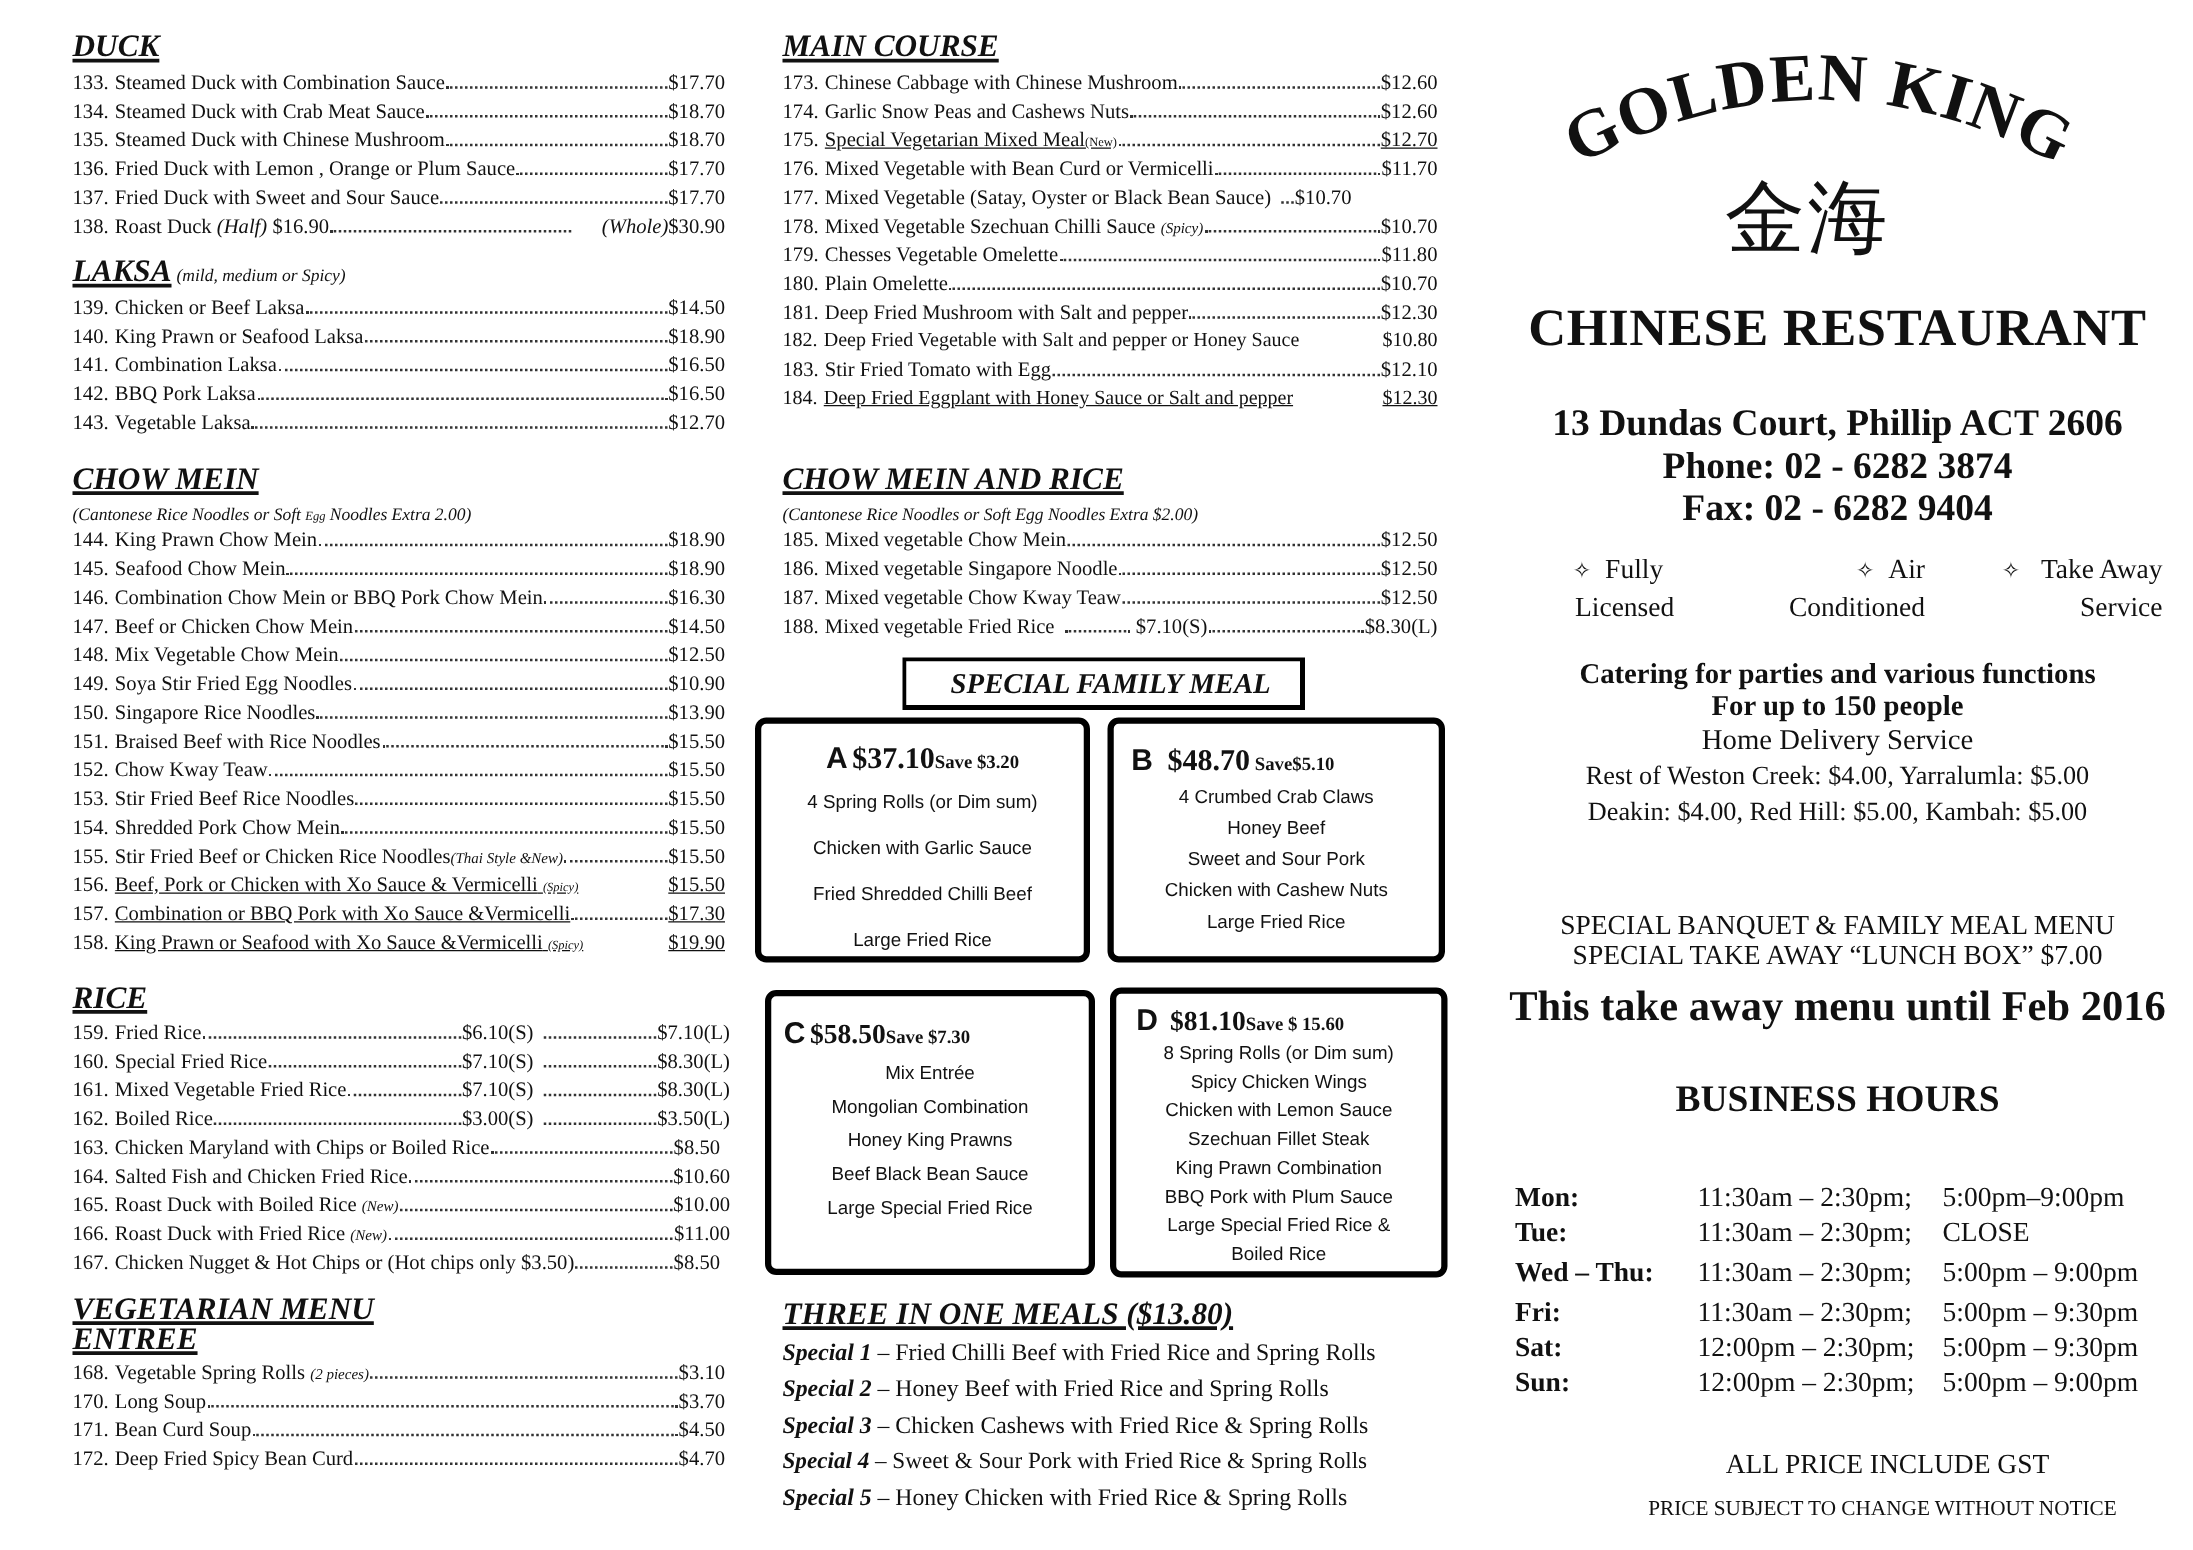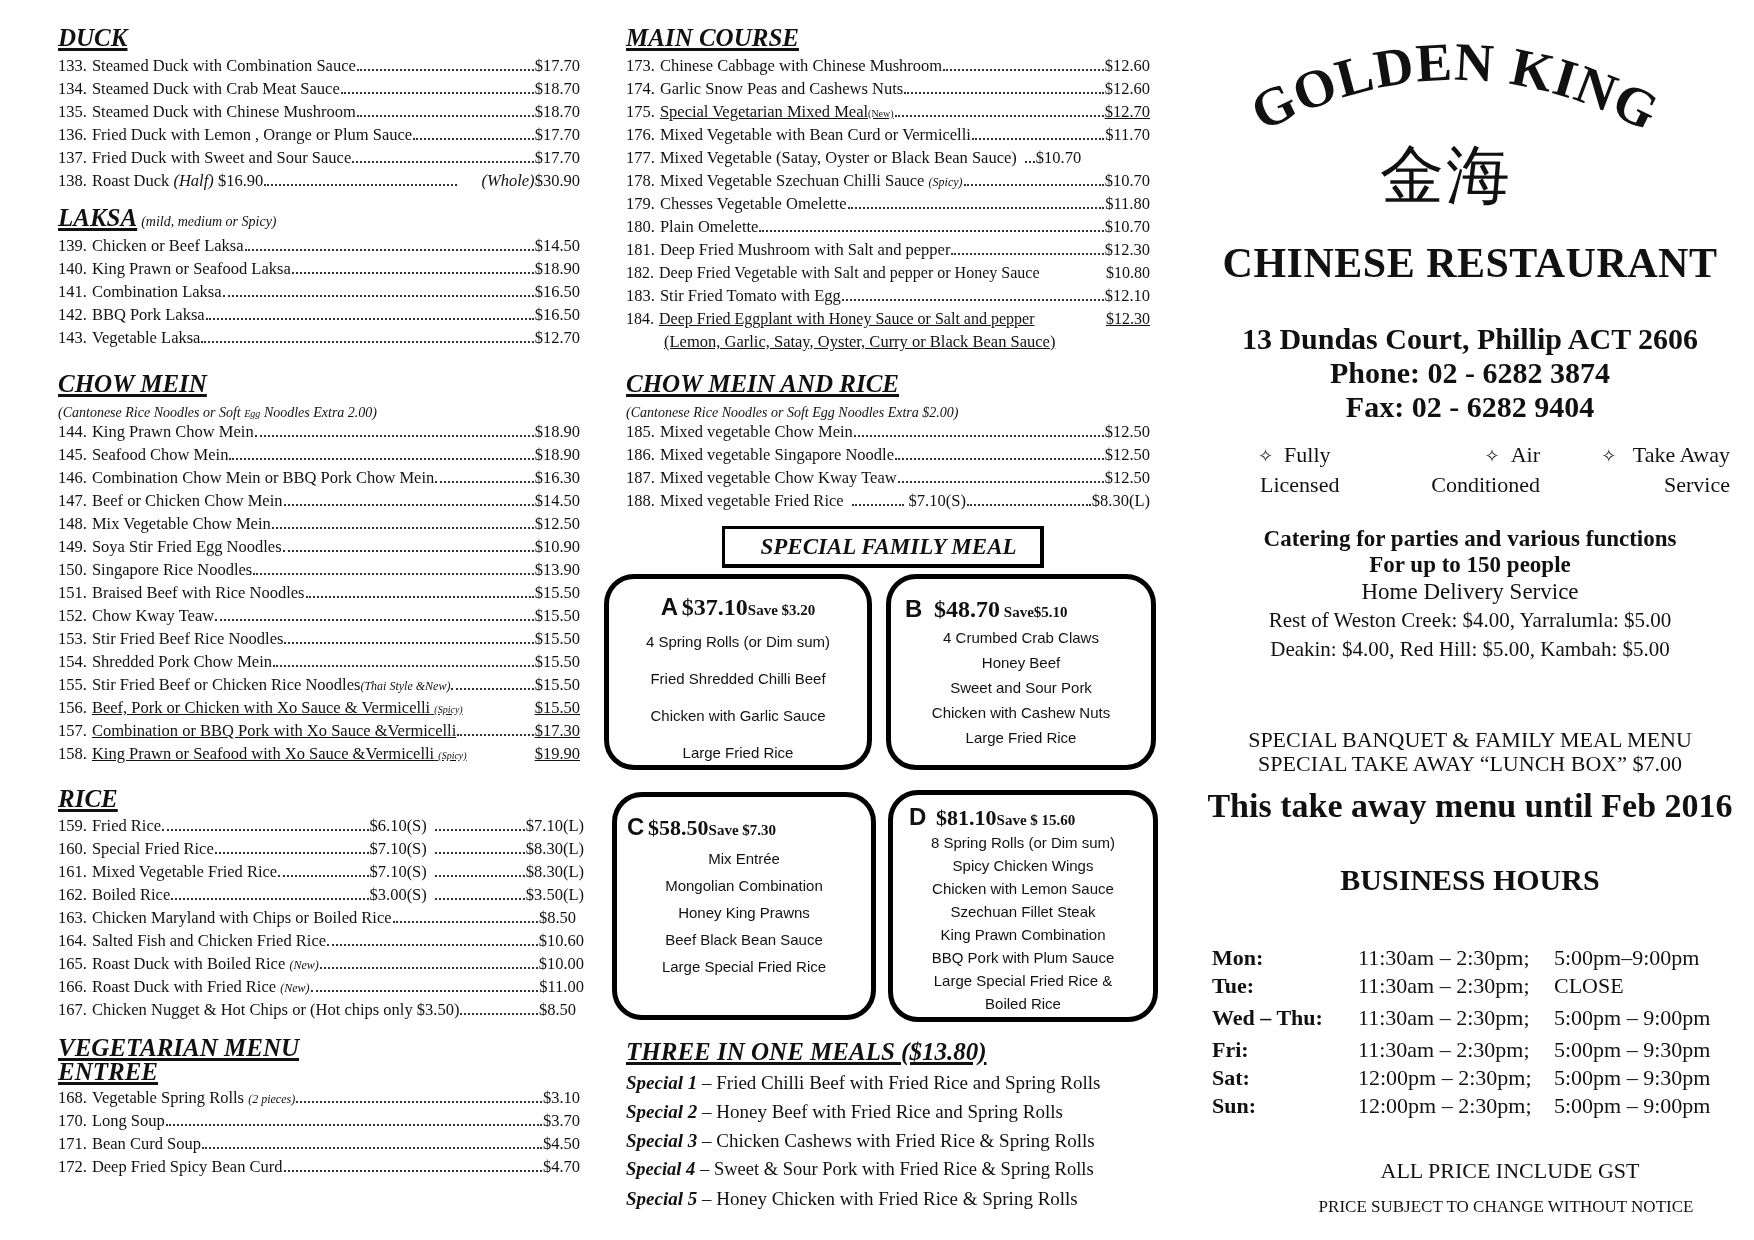--- a/index.html
+++ b/index.html
@@ -38,21 +38,21 @@
     .menu-row .cont { margin-left: 38px; text-decoration: underline; }
 
     
     .family-title {
       position: absolute; left: 722px; top: 526px; width: 322px; height: 42px;
       border: 3px solid #000; border-right-width: 4px; border-bottom-width: 4px;
       font-weight: bold; font-style: italic; font-size: 23px;
       text-align: center; line-height: 36px; padding-left: 12px;
     }
     .meal-box {
-      position: absolute; border: 5px solid #000; border-radius: 30px;
+      position: absolute; border: 5px solid #000; border-radius: 9px;
       text-align: center; font-family: "Liberation Sans", "DejaVu Sans", sans-serif;
       font-size: 15px; color: #111;
     }
     .meal-head { font-family: "Liberation Serif", serif; font-weight: bold; }
     .meal-head .letter { font-family: "Liberation Sans", sans-serif; font-weight: bold; font-size: 24px; }
     .meal-head .price { font-size: 24px; }
     .meal-head .save { font-size: 15px; }
     .meal-item { display: block; }
 
     
@@ -427,23 +427,20 @@
         <span class="num">183.</span>
         <span class="name">Stir Fried Tomato with Egg</span>
         <span class="dots"></span>
         <span class="price">$12.10</span>
       </li>
     <li class="menu-row underlined" style="font-size:16px;">
         <span class="num">184.</span>
         <span class="name">Deep Fried Eggplant with Honey Sauce or Salt and pepper</span>
         <span class="price" style="margin-left:auto;">$12.30</span>
       </li>
-    <li class="menu-row">
-        <span class="cont">(Lemon, Garlic, Satay, Oyster, Curry or Black Bean Sauce)</span>
-      </li>
   </ul>
 </div>
 
 <div>
   <div class="section-head" style="left:626px; top:370px;">
     <span class="section-title">CHOW MEIN AND RICE</span>
   </div>
   <div class="section-head subnote" style="left:626px; top:404px;">(Cantonese Rice Noodles or Soft Egg Noodles Extra $2.00)</div>
   <ul class="menu-list" style="left:626px; top:420px; width:524px;">
     <li class="menu-row">
@@ -478,22 +475,22 @@
 <div>
   <div class="family-title">SPECIAL FAMILY MEAL</div>
 
   <div class="meal-box" style="left:604px; top:574px; width:268px; height:196px;">
     <div class="meal-head" style="margin-top:14px;">
       <span class="letter">A</span>
       <span class="price">$37.10</span><span class="save">Save $3.20</span>
     </div>
     <div style="line-height:37px; margin-top:2px;">
       <span class="meal-item">4 Spring Rolls (or Dim sum)</span>
+      <span class="meal-item">Chicken with Garlic Sauce</span>
       <span class="meal-item">Fried Shredded Chilli Beef</span>
-      <span class="meal-item">Chicken with Garlic Sauce</span>
       <span class="meal-item">Large Fried Rice</span>
     </div>
   </div>
 
   <div class="meal-box" style="left:886px; top:574px; width:270px; height:196px;">
     <div class="meal-head" style="margin-top:16px; text-align:left; padding-left:14px;">
       <span class="letter">B</span>
       <span class="price" style="margin-left:8px;">$48.70</span> <span class="save">Save$5.10</span>
     </div>
     <div style="line-height:25px; margin-top:2px;">

